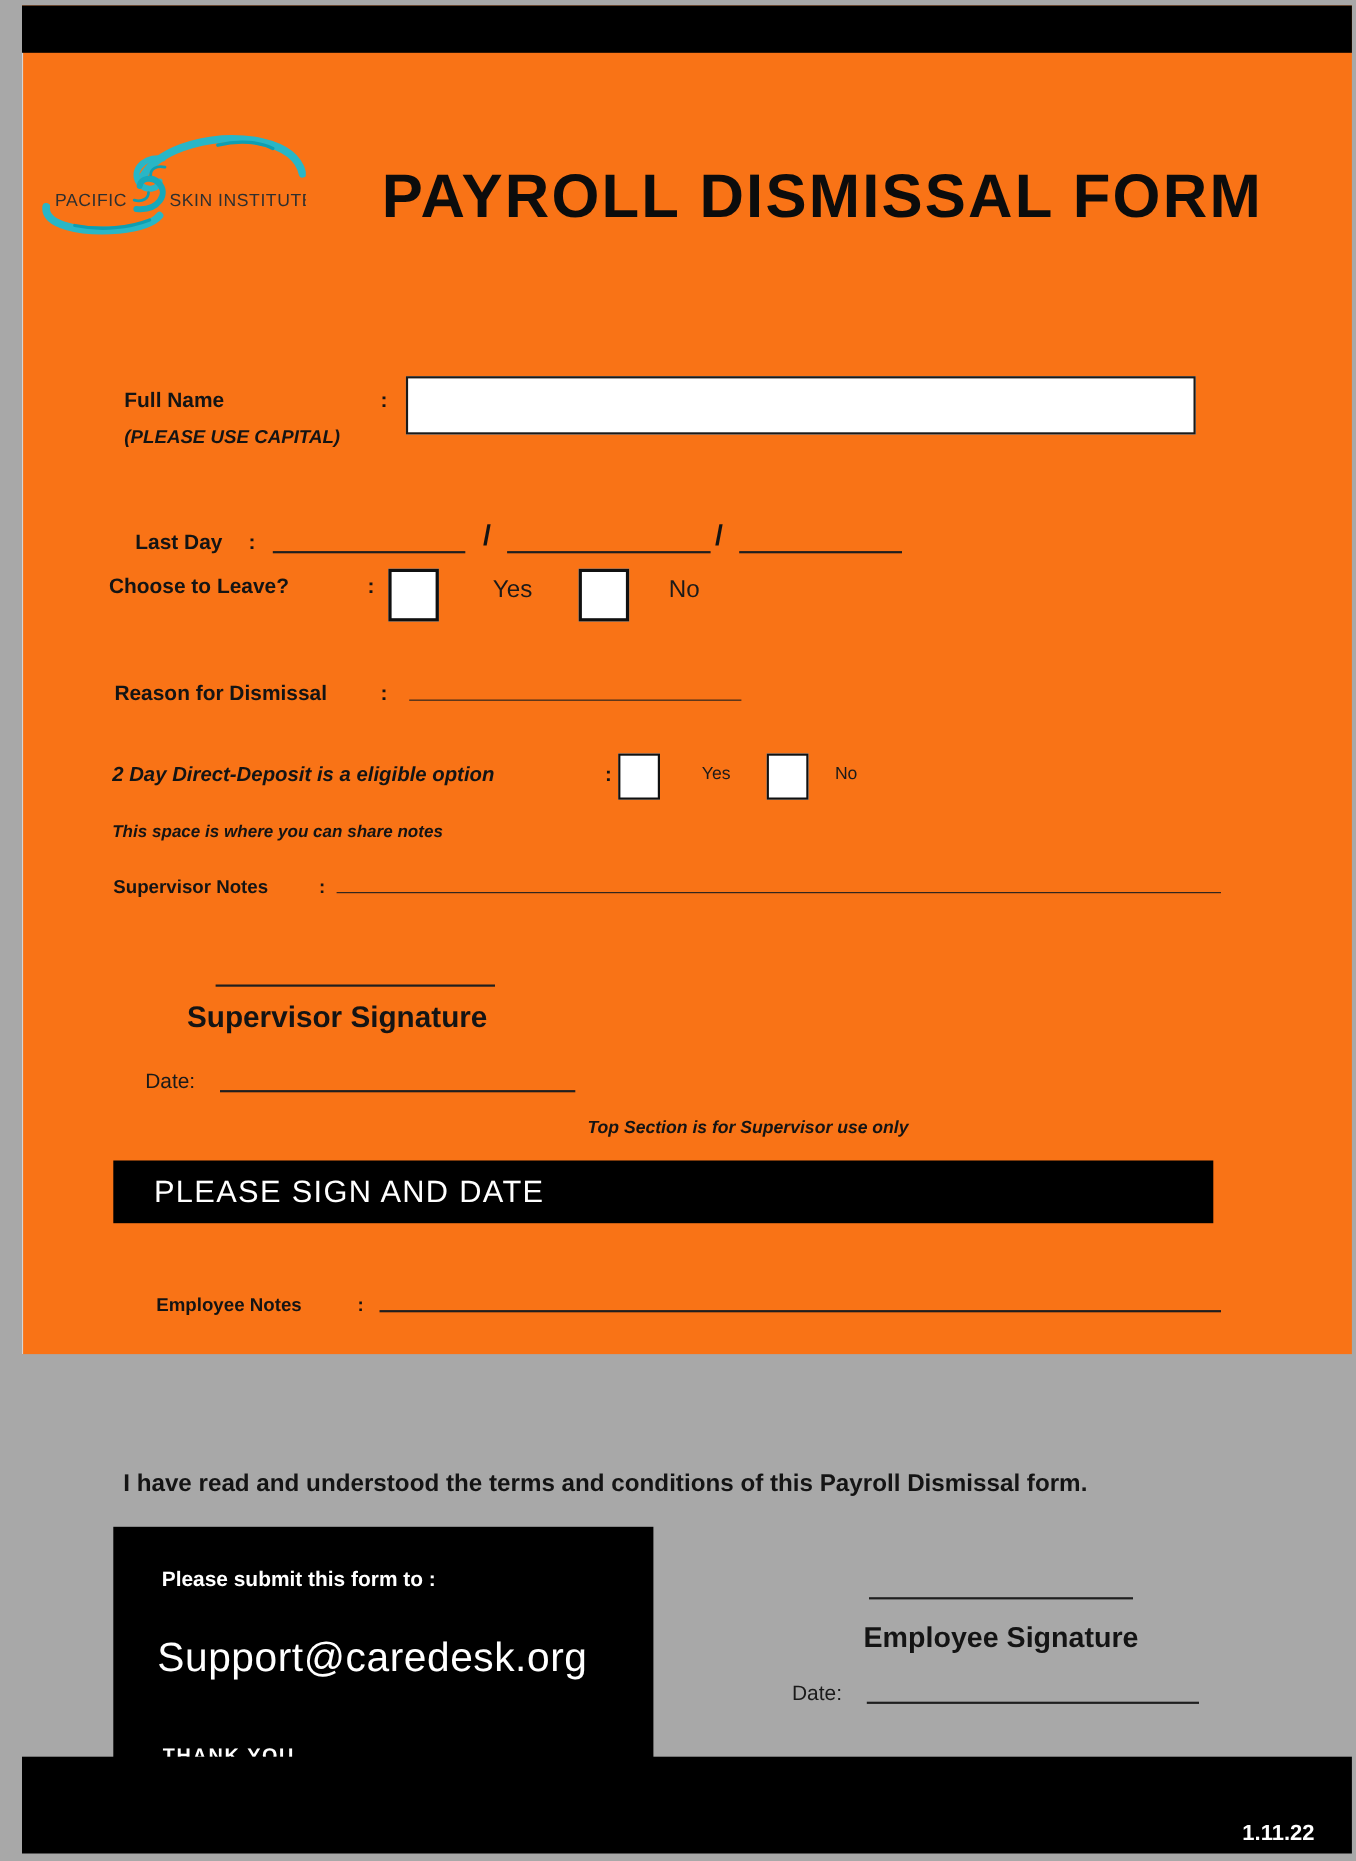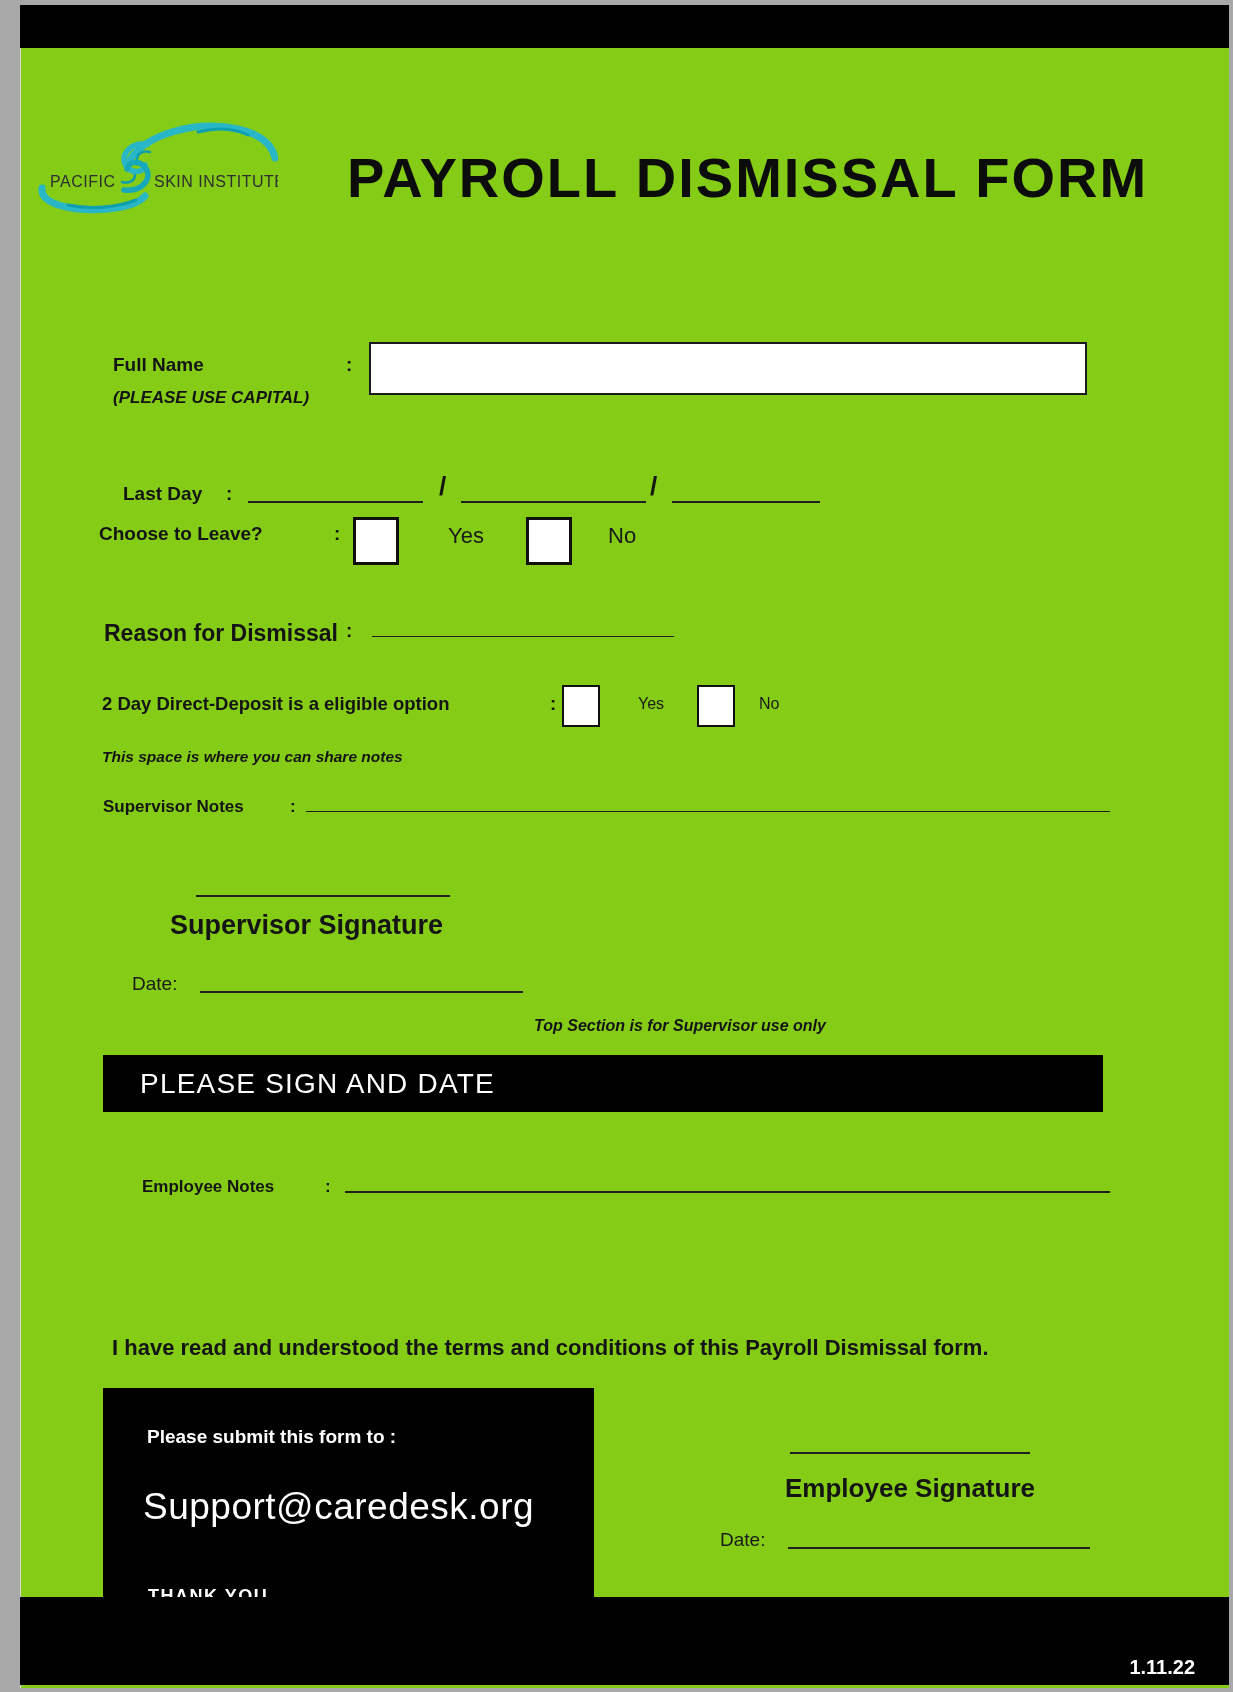--- a/index.html
+++ b/index.html
@@ -8,22 +8,22 @@
     background:#7d7d7d;
   }
   .canvas{
     position:relative;
     width:1233px;height:1692px;
     background:#a8a8a8;
     overflow:hidden;
   }
   .page{
     position:absolute;left:20px;top:5px;
-    width:1209px;height:1683px;
-    background:#84cc16;
+    width:1209px;height:1226px;
+    background:#f97316;
     box-shadow:inset 1px 0 0 #d6d6d6;
   }
   .abs{position:absolute;}
   .bar{
     background:#000;color:#fff;
     display:flex;align-items:center;
     font-size:28px;font-weight:400;letter-spacing:1.2px;
     padding-left:37px;box-sizing:border-box;
   }
   .lbl{font-weight:700;color:#141414;white-space:nowrap;}
@@ -85,25 +85,25 @@
     <div class="abs slash" style="left:630px;top:466px;">/</div>
     <div class="abs wline" style="left:652px;top:496px;width:148px;"></div>
 
     <div class="abs lbl" style="left:79px;top:518px;font-size:19px;">Choose to Leave?</div>
     <div class="abs colon" style="left:314px;top:518px;font-size:19px;">:</div>
     <div class="abs checkbox" style="left:333px;top:512px;width:46px;height:48px;"></div>
     <div class="abs opt" style="left:428px;top:518px;font-size:22px;">Yes</div>
     <div class="abs checkbox" style="left:506px;top:512px;width:46px;height:48px;"></div>
     <div class="abs opt" style="left:588px;top:518px;font-size:22px;">No</div>
 
-    <div class="abs lbl" style="left:84px;top:615px;font-size:23px;">Reason for Dismissal</div>
+    <div class="abs lbl" style="left:84px;top:615px;font-size:19px;">Reason for Dismissal</div>
     <div class="abs colon" style="left:326px;top:615px;font-size:19px;">:</div>
     <div class="abs wline" style="left:352px;top:631px;width:302px;border-bottom-width:1.5px;"></div>
 
-    <div class="abs lbl" style="left:82px;top:688px;font-size:18.5px;">2 Day Direct-Deposit is a eligible option</div>
+    <div class="abs lbl" style="left:82px;top:688px;font-size:18.5px;font-style:italic;">2 Day Direct-Deposit is a eligible option</div>
     <div class="abs colon" style="left:530px;top:688px;font-size:18.5px;">:</div>
     <div class="abs checkbox" style="left:542px;top:680px;width:38px;height:42px;border-width:2.5px;"></div>
     <div class="abs opt" style="left:618px;top:690px;font-size:16px;">Yes</div>
     <div class="abs checkbox" style="left:677px;top:680px;width:38px;height:42px;border-width:2.5px;"></div>
     <div class="abs opt" style="left:739px;top:690px;font-size:16px;">No</div>
 
     <div class="abs cap-italic" style="left:82px;top:743px;font-size:15.5px;">This space is where you can share notes</div>
 
     <div class="abs lbl" style="left:83px;top:792px;font-size:17px;">Supervisor Notes</div>
     <div class="abs colon" style="left:270px;top:792px;font-size:17px;">:</div>

